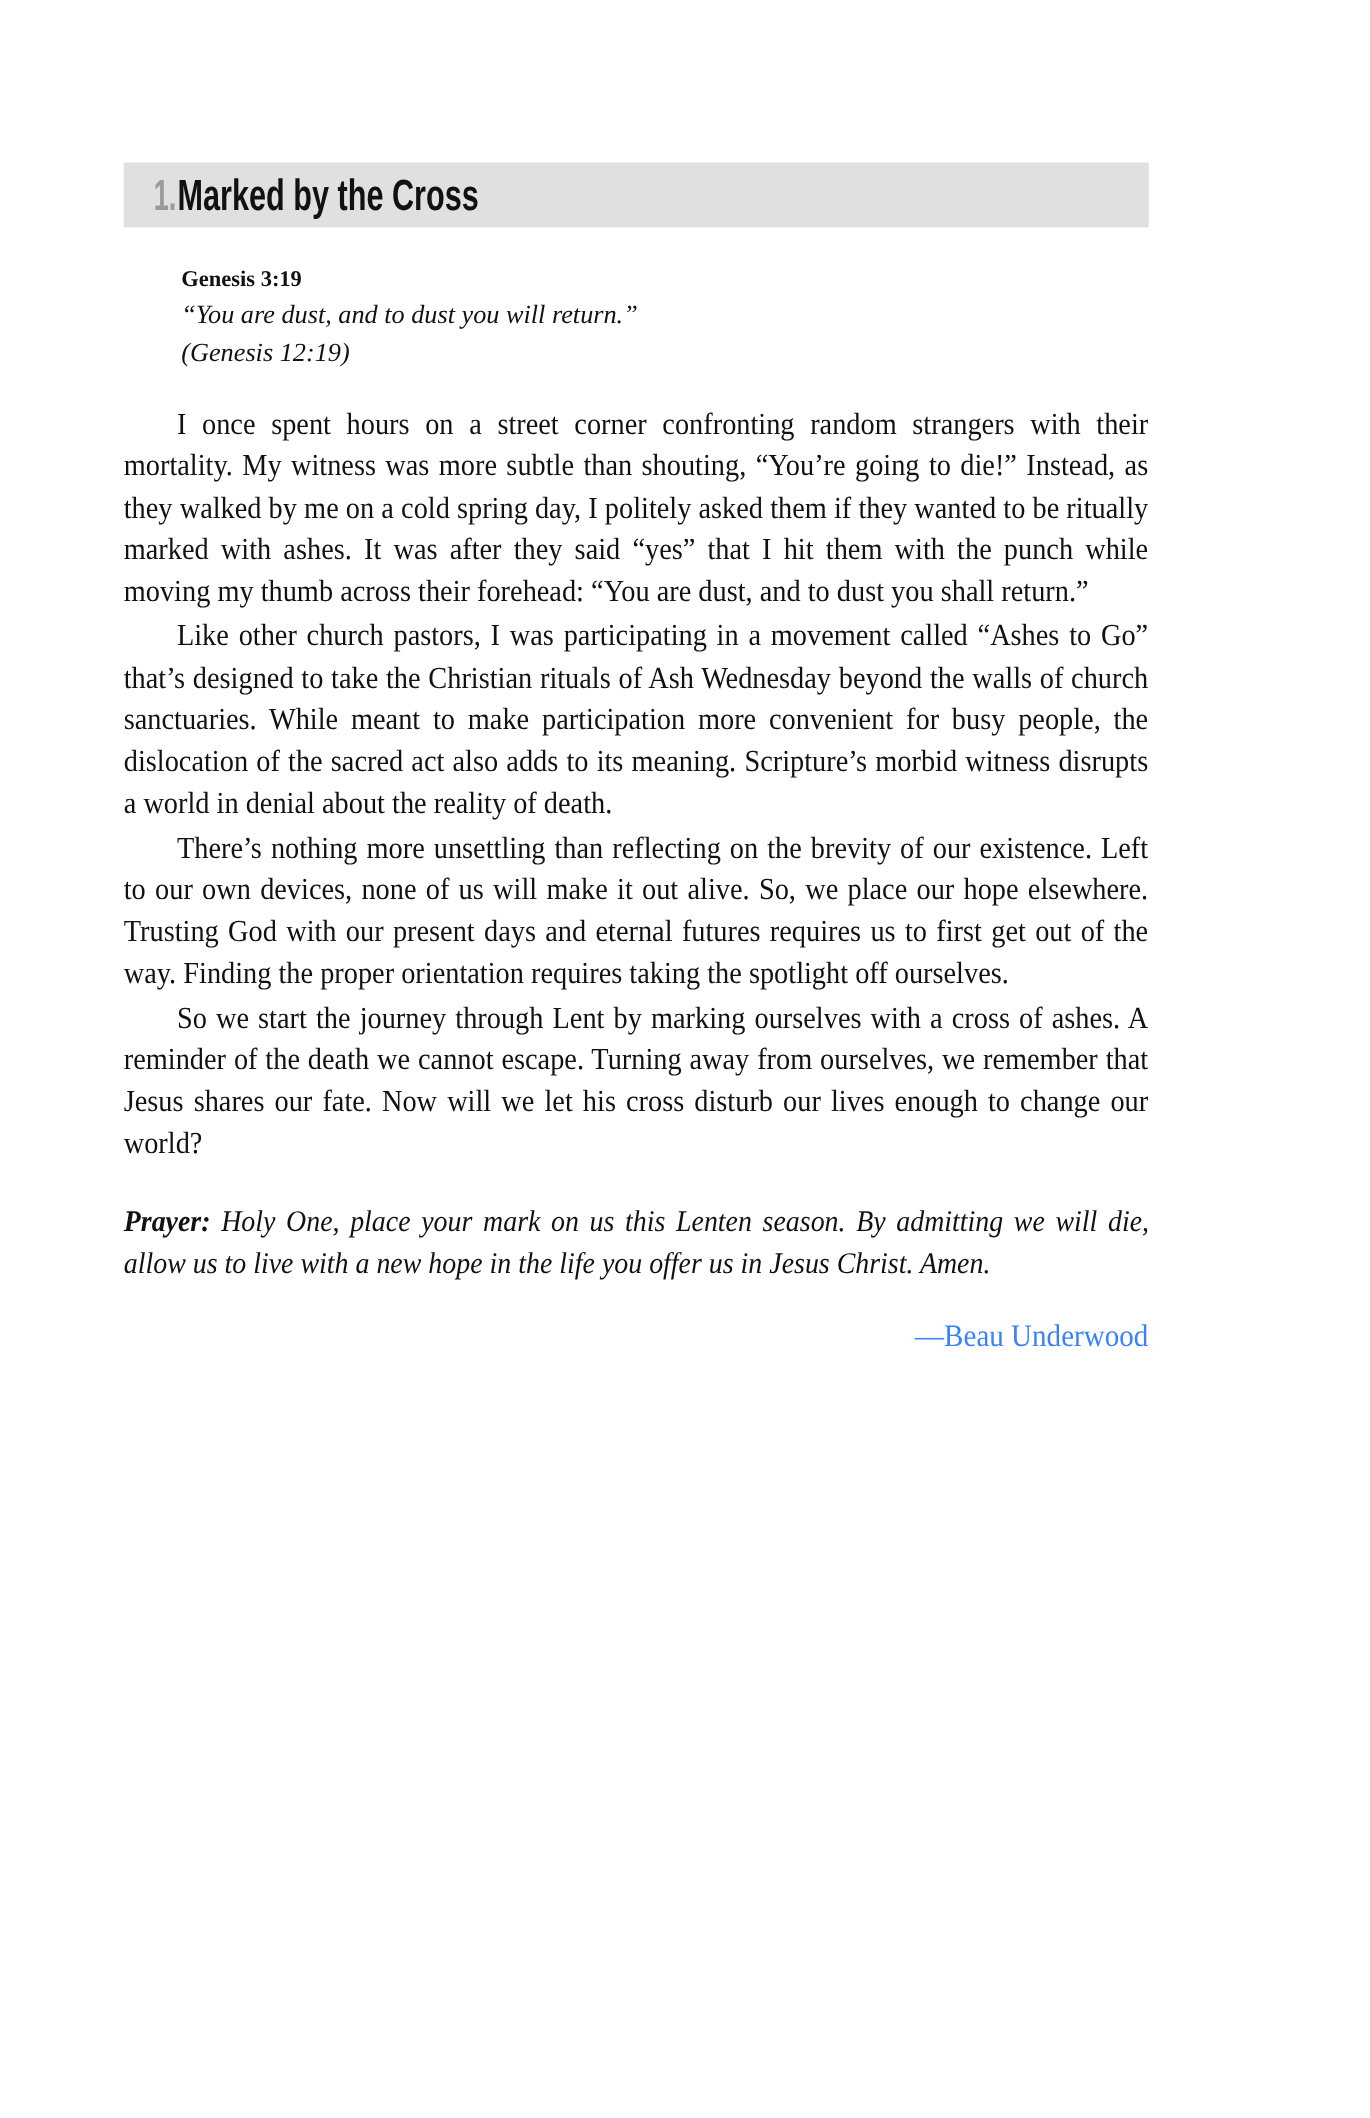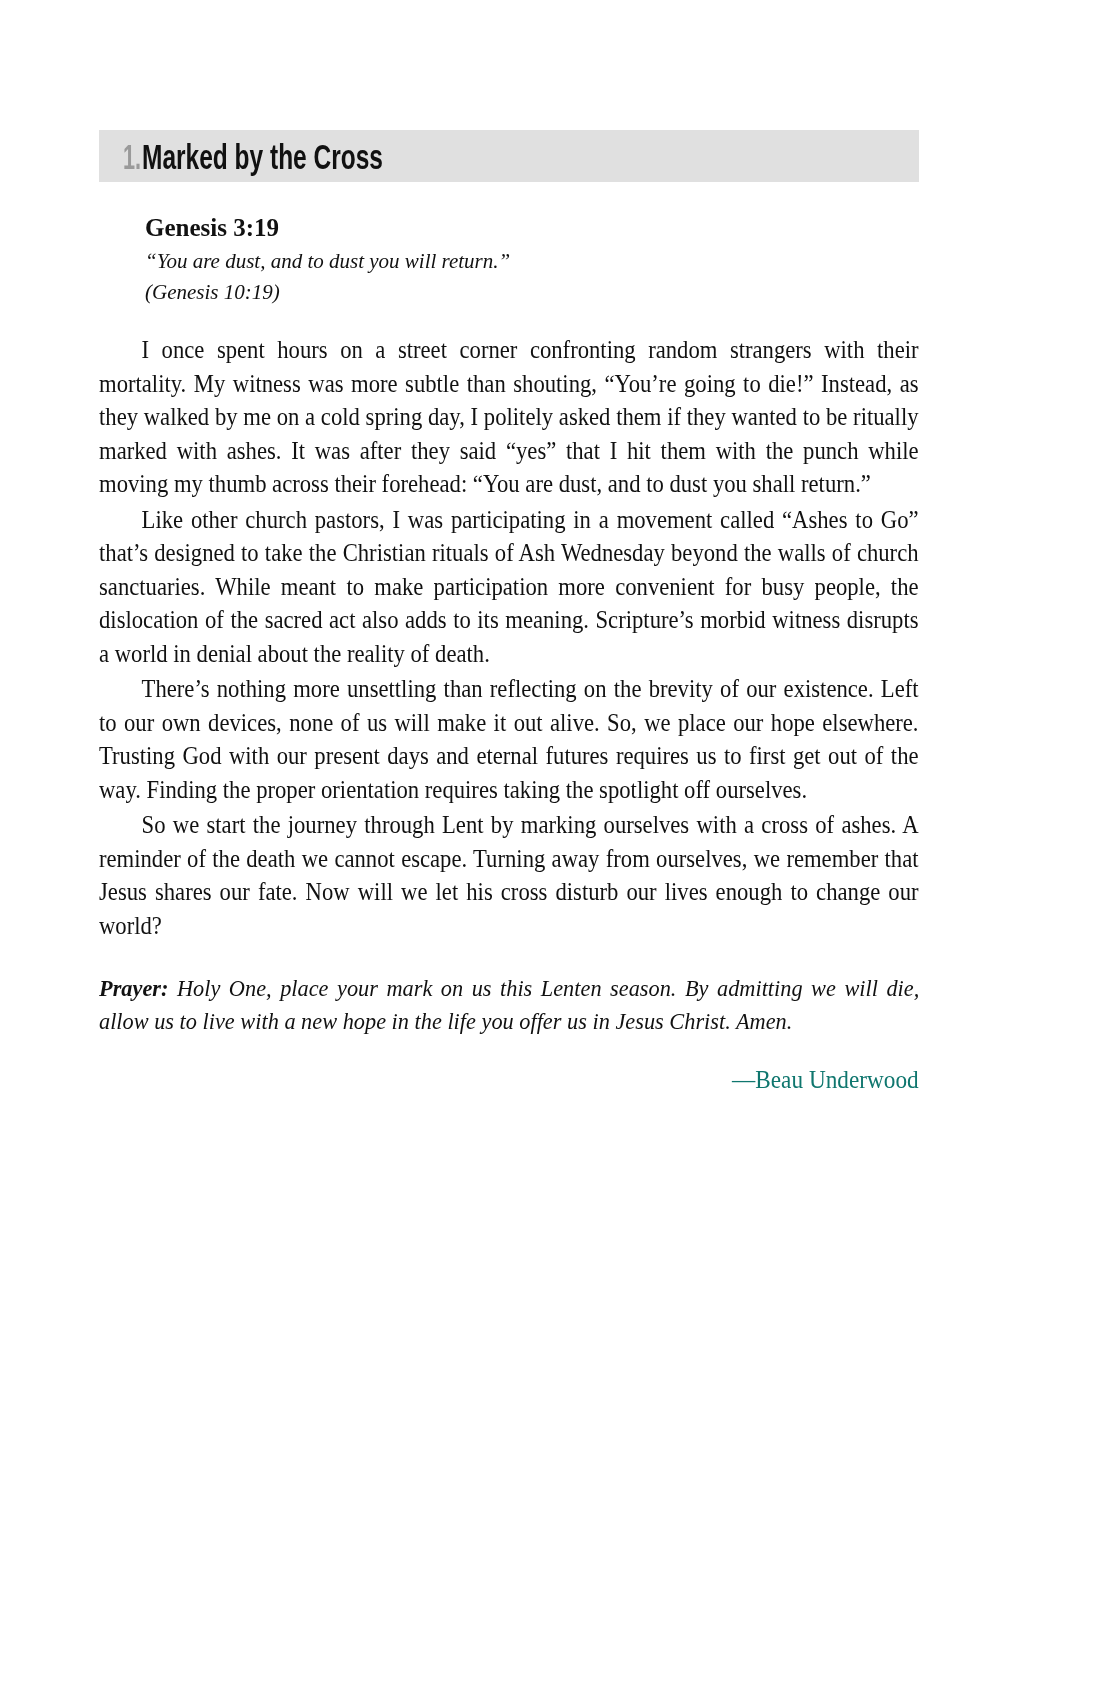--- a/index.html
+++ b/index.html
@@ -68,21 +68,21 @@
   }
 
   
   .scripture {
     margin-left: 46px;
     margin-bottom: 26px;
   }
   .scripture-ref {
     font-family: "Liberation Serif", serif;
     font-weight: bold;
-    font-size: 25px;
+    font-size: 18px;
     line-height: 1.45;
     color: #111111;
   }
   .scripture-quote,
   .scripture-citation {
     font-family: "Liberation Serif", serif;
     font-style: italic;
     font-size: 21px;
     line-height: 1.45;
     color: #111111;
@@ -127,21 +127,21 @@
     font-style: italic;
   }
 
   
   .attribution {
     margin-top: 26px;
     text-align: right;
     font-family: "Liberation Serif", serif;
     font-size: 25px;
     line-height: 1.3;
-    color: #0f766e;
+    color: #3b82f6;
     width: 820px;
   }
   .attribution span {
     display: inline-block;
     transform: scaleX(0.93);
     transform-origin: right top;
   }
 </style>
 </head>
 <body>
@@ -150,21 +150,21 @@
   <div class="content">
 
     <div class="chapter-band" style="background: rgb(224, 224, 224);">
       <span class="chapter-number">1.</span>
       <span class="chapter-title">Marked by the Cross</span>
     </div>
 
     <div class="scripture">
       <div class="scripture-ref">Genesis 3:19</div>
       <div class="scripture-quote">“You are dust, and to dust you will return.”</div>
-      <div class="scripture-citation">(Genesis 10:19)</div>
+      <div class="scripture-citation">(Genesis 12:19)</div>
     </div>
 
     <div class="body-text">
       <p>I once spent hours on a street corner confronting random strangers with their mortality. My witness was more subtle than shouting, “You’re going to die!” Instead, as they walked by me on a cold spring day, I politely asked them if they wanted to be ritually marked with ashes. It was after they said “yes” that I hit them with the punch while moving my thumb across their forehead: “You are dust, and to dust you shall return.”</p>
       <p>Like other church pastors, I was participating in a movement called “Ashes to Go” that’s designed to take the Christian rituals of Ash Wednesday beyond the walls of church sanctuaries. While meant to make participation more convenient for busy people, the dislocation of the sacred act also adds to its meaning. Scripture’s morbid witness disrupts a world in denial about the reality of death.</p>
       <p>There’s nothing more unsettling than reflecting on the brevity of our existence. Left to our own devices, none of us will make it out alive. So, we place our hope elsewhere. Trusting God with our present days and eternal futures requires us to first get out of the way. Finding the proper orientation requires taking the spotlight off ourselves.</p>
       <p>So we start the journey through Lent by marking ourselves with a cross of ashes. A reminder of the death we cannot escape. Turning away from ourselves, we remember that Jesus shares our fate. Now will we let his cross disturb our lives enough to change our world?</p>
     </div>
 
     <div class="prayer">

